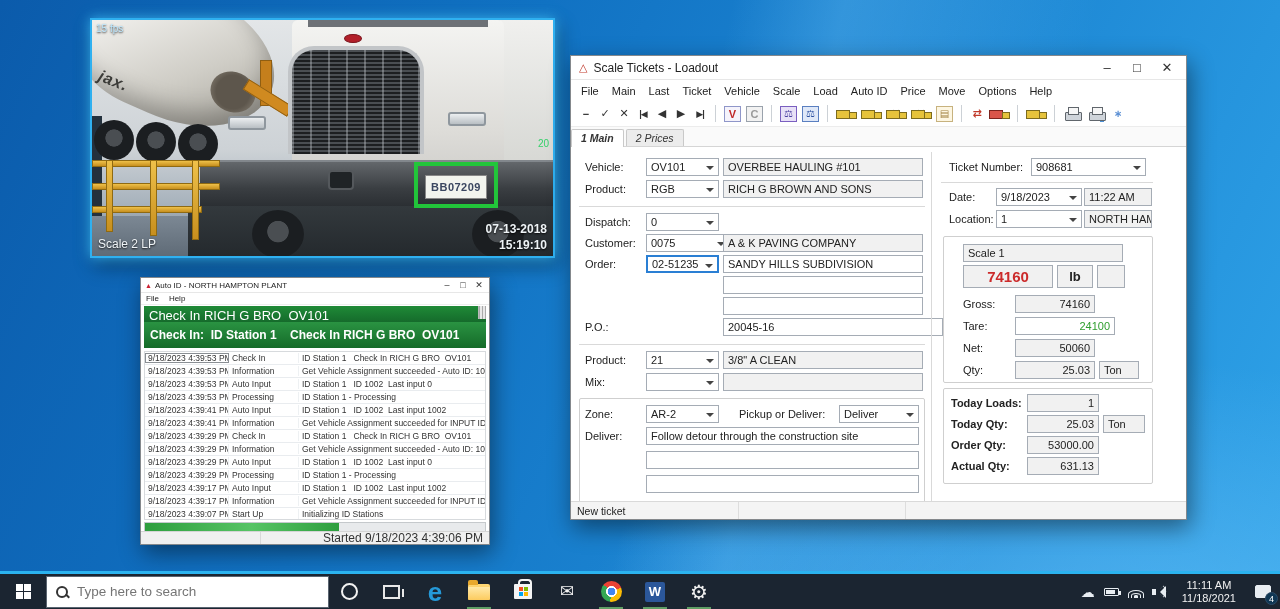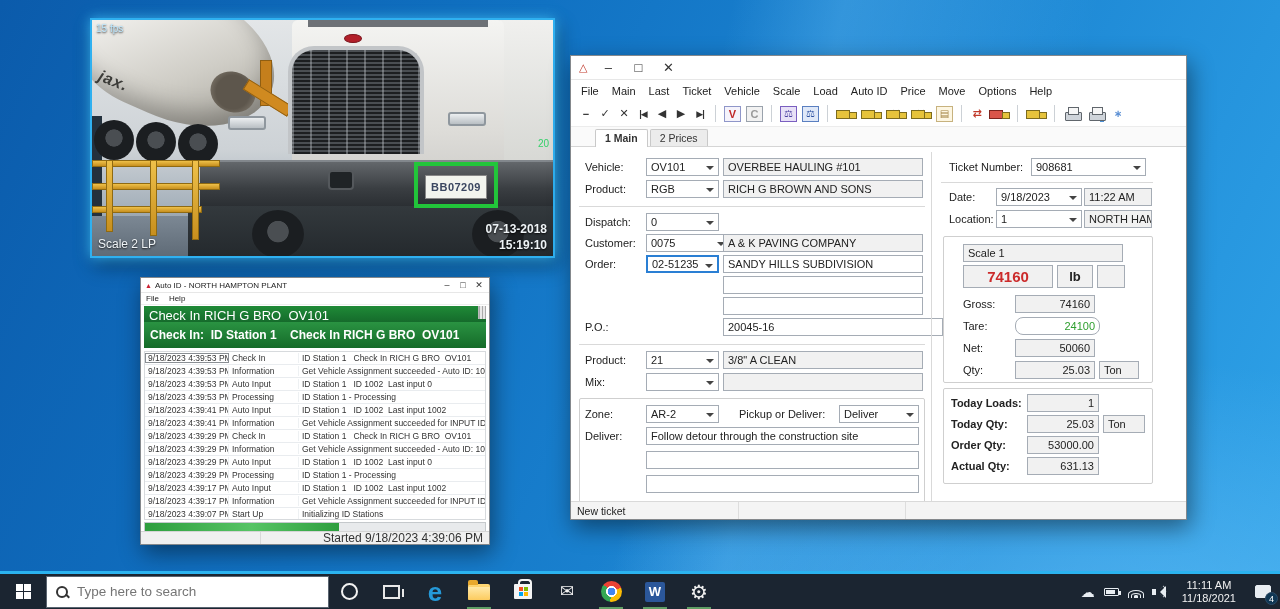--- a/index.html
+++ b/index.html
@@ -99,21 +99,21 @@
   .tbi.truck::before { content:""; position:absolute; left:0; top:4px; width:12px; height:7px; background:#e6c33c; border:1px solid #7c6b1e; }
   .tbi.truck::after  { content:""; position:absolute; left:13px; top:6px; width:6px; height:5px; background:#e6c33c; border:1px solid #7c6b1e; }
   .tbi.truck.red::before { background:#d9554a; border-color:#7c241e; }
   .tbi.truck.xed { z-index:1; }
   .tbi.printer { position:relative; width:19px; height:16px; }
   .tbi.printer::before { content:""; position:absolute; left:2px; top:6px; width:15px; height:7px; background:#cfd4da; border:1px solid #60666c; border-radius:1px; }
   .tbi.printer::after  { content:""; position:absolute; left:5px; top:1px; width:9px; height:6px; background:#f6f6f6; border:1px solid #60666c; }
   .tbi.printer.globe { background:radial-gradient(circle at 15px 12px, #4a8fd4 0 4px, rgba(0,0,0,0) 4px); }
   .tbi.sparkle { color:#5a8fd4; font-size:10px; font-weight:bold; }
   .tbi.multi { color:#c03a2a; }
-  .stw .tabstrip { height:20px; display:flex; align-items:flex-end; padding-left:24px; border-bottom:1px solid #d5d5d5; background:#fafafa; }
+  .stw .tabstrip { height:20px; display:flex; align-items:flex-end; padding-left:0; border-bottom:1px solid #d5d5d5; background:#fafafa;font-style:italic; }
   .stw .tab { font-size:10.5px; padding:2px 9px; border:1px solid #c9c9c9; border-bottom:none; background:#ececec; color:#333; border-radius:2px 2px 0 0; margin-right:2px; }
   .stw .tab.active { background:#fff; font-weight:bold; position:relative; top:1px; padding-bottom:3px; }
   .stw .content { position:absolute; left:0; right:0; top:92px; bottom:18px; background:#fff; font-size:11px; color:#222; }
   .lbl { position:absolute; font-size:11px; color:#222; }
   .tbx { position:absolute; display:flex; align-items:center; padding:0 4px; font-size:11px; height:18px;
          background:#fff; border:1px solid #a5acb5; color:#222; white-space:nowrap; overflow:hidden; }
   .tbx.ro { background:#f1f1f1; }
   .tbx.num { justify-content:flex-end; }
   .combo { padding-right:16px; }
   .combo::after { content:""; position:absolute; right:4px; top:7px; border:4px solid rgba(0,0,0,0); border-top-color:#444; }
@@ -332,20 +332,21 @@
     </div>
   <div class="statusbar">
     <span class="sb1"></span>
     <span class="sb2">Started 9/18/2023 4:39:06 PM</span>
   </div>
 </div>
 
 <div class="win stw">
   <div class="titlebar">
     <span style="color:#c0392b;font-size:11px;margin-right:6px;">△</span>
+    <span class="title-text">Scale Tickets - Loadout</span>
     <span class="winbtns">
       <span>–</span>
       <span>□</span>
       <span>✕</span>
     </span>
   </div>
   <div class="menubar">
 
   <span class="mi">File</span>
       <span class="mi">Main</span>
@@ -449,21 +450,21 @@
     <span class="tbx ro" style="left:513px;top:62px;width:68px;">NORTH HAMPTON</span>
 
     <div class="gbox" style="left:372px;top:88px;width:210px;height:147px;"></div>
     <span class="tbx ro" style="left:392px;top:96px;width:160px;">Scale 1</span>
     <span class="tbx ro num wt-red" style="left:392px;top:117px;width:90px;height:23px;justify-content:center;">74160</span>
     <span class="tbx ro" style="left:486px;top:117px;width:36px;height:23px;font-weight:bold;font-size:13px;justify-content:center;">lb</span>
     <span class="tbx ro" style="left:526px;top:117px;width:28px;height:23px;"></span>
     <span class="lbl" style="left:392px;top:150px;">Gross:</span>
     <span class="tbx ro num" style="left:444px;top:147px;width:80px;">74160</span>
     <span class="lbl" style="left:392px;top:172px;">Tare:</span>
-    <span class="tbx num wt-green" style="left:444px;top:169px;width:85px;border-radius:8px;">24100</span>
+    <span class="tbx num wt-green" style="left:444px;top:169px;width:100px;">24100</span>
     <span class="lbl" style="left:392px;top:194px;">Net:</span>
     <span class="tbx ro num" style="left:444px;top:191px;width:80px;">50060</span>
     <span class="lbl" style="left:392px;top:216px;">Qty:</span>
     <span class="tbx ro num" style="left:444px;top:213px;width:80px;">25.03</span>
     <span class="tbx ro" style="left:528px;top:213px;width:40px;">Ton</span>
 
     <div class="gbox" style="left:372px;top:240px;width:210px;height:96px;"></div>
     <span class="lbl" style="left:380px;top:249px;font-weight:bold;">Today Loads:</span>
     <span class="tbx ro num" style="left:456px;top:246px;width:72px;">1</span>
     <span class="lbl" style="left:380px;top:270px;font-weight:bold;">Today Qty:</span>

